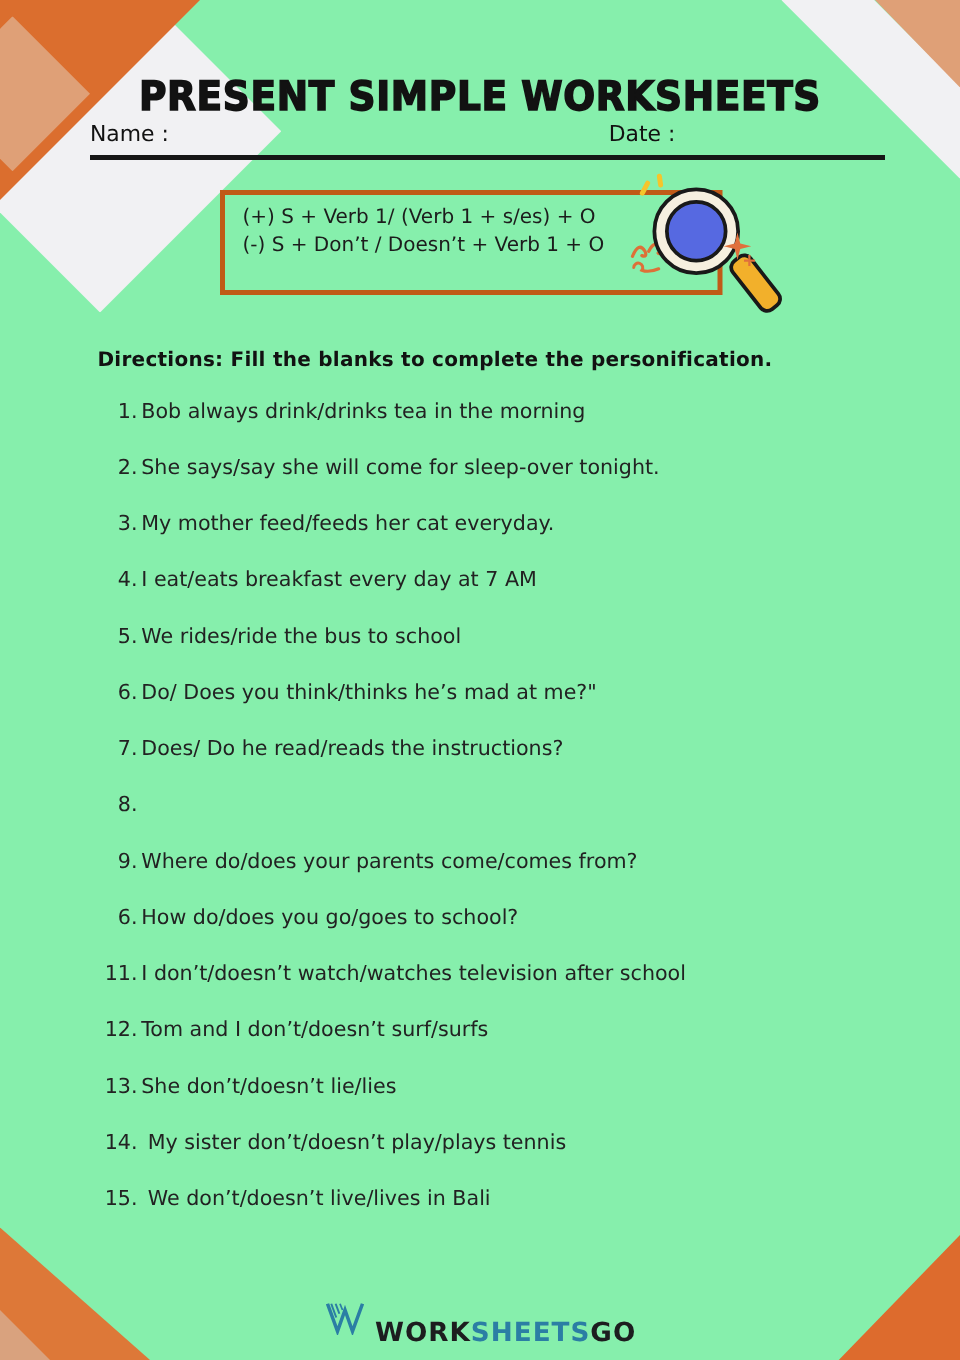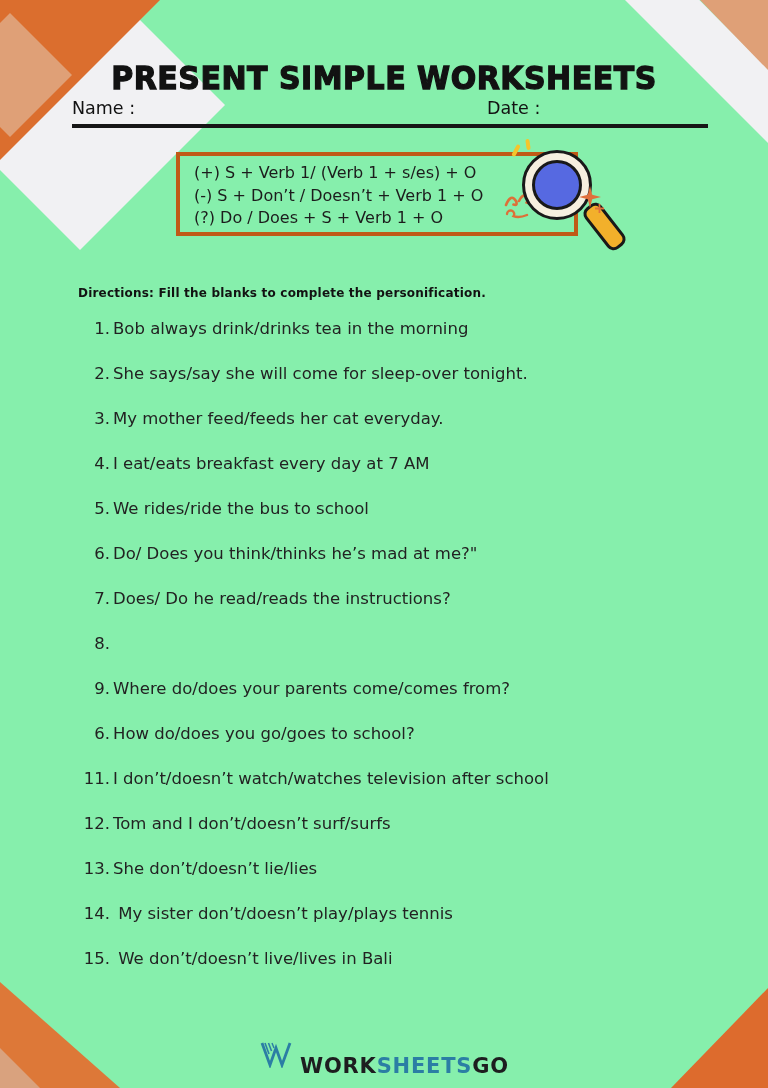--- a/index.html
+++ b/index.html
@@ -43,21 +43,21 @@
           border:3px solid #191919;border-radius:8px;
           transform:rotate(-38deg);transform-origin:top center;}
   .spark-bar1{left:16px;top:2px;width:4px;height:13px;background:#f5c52b;border-radius:2px;transform:rotate(28deg);}
   .spark-bar2{left:28px;top:-3px;width:4px;height:11px;background:#f5c52b;border-radius:2px;transform:rotate(-8deg);}
   .spark-star{left:81px;top:44px;width:22px;height:22px;background:#e0703c;
               clip-path:polygon(50% 0,60% 40%,100% 50%,60% 60%,50% 100%,40% 60%,0 50%,40% 40%);}
   .spark-plus{left:97px;top:62px;width:9px;height:9px;background:#e0703c;
               clip-path:polygon(40% 0,60% 0,60% 40%,100% 40%,100% 60%,60% 60%,60% 100%,40% 100%,40% 60%,0 60%,0 40%,40% 40%);}
   .squiggle{left:6px;top:50px;}
 
-  .directions{position:absolute;left:78px;top:274px;font-size:12px;font-weight:700;
+  .directions{position:absolute;left:78px;top:262px;font-size:16px;font-weight:700;
               letter-spacing:0.2px;color:#121212;}
 
   .questions{position:absolute;left:0;top:316px;width:768px;}
   .q-row{display:flex;align-items:flex-start;height:26px;margin-bottom:19px;
          font-size:16.5px;line-height:26px;color:#222;}
   .q-num{flex:0 0 110px;text-align:right;padding-right:3px;}
   .q-text{white-space:pre;}
 
   .footer{position:absolute;left:0;top:1030px;width:100%;display:flex;
           justify-content:center;align-items:center;gap:7px;}
@@ -80,21 +80,20 @@
 
   <h1 class="title">PRESENT SIMPLE WORKSHEETS</h1>
 
   <span class="name-label">Name :</span>
   <span class="date-label">Date :</span>
   <div class="rule"></div>
 
   <div class="formula-box">
     <div class="formula-line">(+) S + Verb 1/ (Verb 1 + s/es) + O</div>
     <div class="formula-line">(-) S + Don’t / Doesn’t + Verb 1 + O</div>
-    <div class="formula-line">(?) Do / Does + S + Verb 1 + O</div>
   </div>
 
   <div class="magnifier">
     <svg class="squiggle" width="48" height="28" viewBox="0 0 48 28" fill="none">
       <path d="M2 13 Q7 1 12 9 Q14 14 9.5 12.5 M15 9 Q20 -1 25 7 Q27 12 22.5 10.5" stroke="#dd7038" stroke-width="2.6" stroke-linecap="round" fill="none"></path>
       <path d="M3 22 a3.6 3.6 0 1 1 6.5 2.2 q5.5 2.2 13.5 -1.2" stroke="#dd7038" stroke-width="2.4" stroke-linecap="round" fill="none"></path>
     </svg>
     <div class="spark-bar1"></div>
     <div class="spark-bar2"></div>
     <div class="handle"></div>

